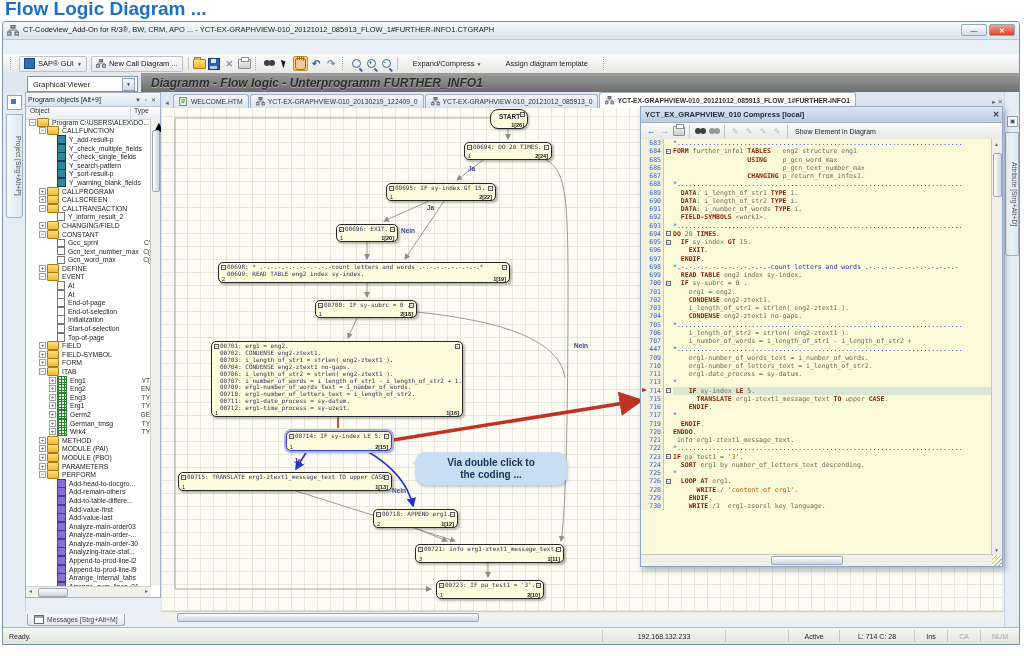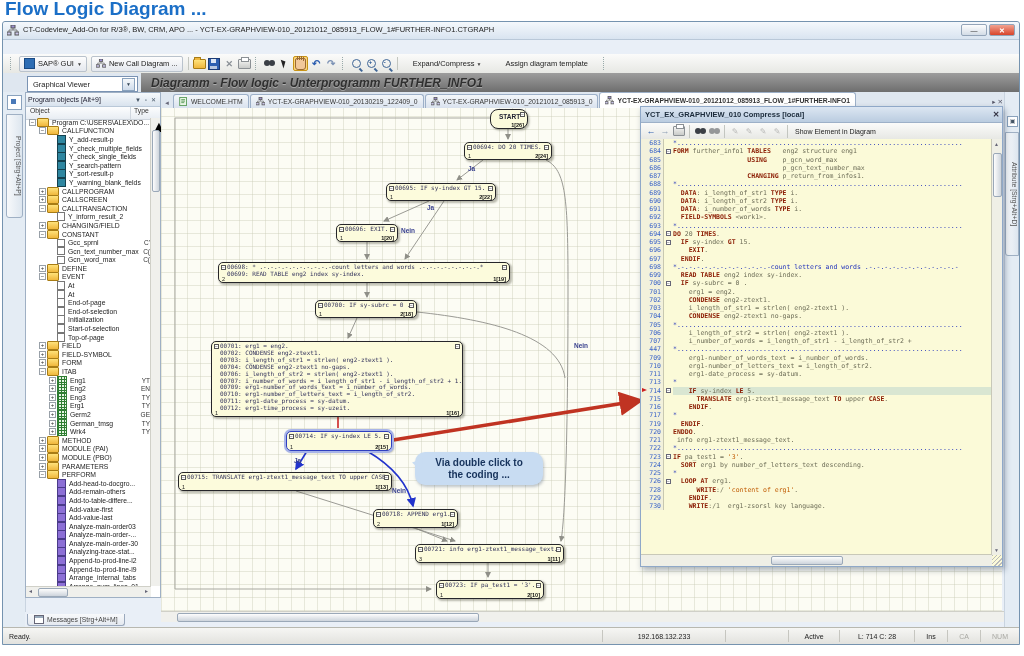--- a/index.html
+++ b/index.html
@@ -647,21 +647,21 @@
       <path d="M196 210 L187 230" stroke="#9a9a94" fill="none" marker-end="url(#ag)"></path>
       <path d="M256 204 C330 212 398 228 404 270" stroke="#9a9a94" fill="none"></path>
       <path d="M135 383 L294 433" stroke="#9a9a94" fill="none" marker-end="url(#ag)"></path>
       <path d="M254 420 L286 433" stroke="#9a9a94" fill="none" marker-end="url(#ag)"></path>
       <path d="M327 455 L327 469" stroke="#9a9a94" fill="none" marker-end="url(#ag)"></path>
       <path d="M177 309 L177 320" stroke="#cc2222" stroke-width="1.6" fill="none"></path>
       <path d="M146 343 L135 361" stroke="#2233cc" stroke-width="1.6" fill="none" marker-end="url(#ab)"></path>
       <path d="M206 343 C235 360 248 380 252 398" stroke="#2233cc" stroke-width="1.6" fill="none" marker-end="url(#ab)"></path>
       <path d="M232 332 L476 293" stroke="#c03322" stroke-width="3.5" fill="none" marker-end="url(#ar2)"></path>
     </svg>
-    <div id="callout" style="left: 254px; top: 344px; width: 128px; height: 33px;">
+    <div id="callout" style="left: 254px; top: 344px; width: 152px; height: 33px;">
       <div>Via double click to</div>
       <div>the coding ...</div>
     </div>
   <div class="node startn" style="left: 329px; top: 1px; width: 38px; height: 20px;">
         <div class="ttl">START</div>
         <span class="fm tr">−</span>
         <span class="br">1[26]</span>
       </div>
       <div class="node" style="left: 303px; top: 34px; width: 88px; height: 18px;">
         <span class="fm tl">−</span>

